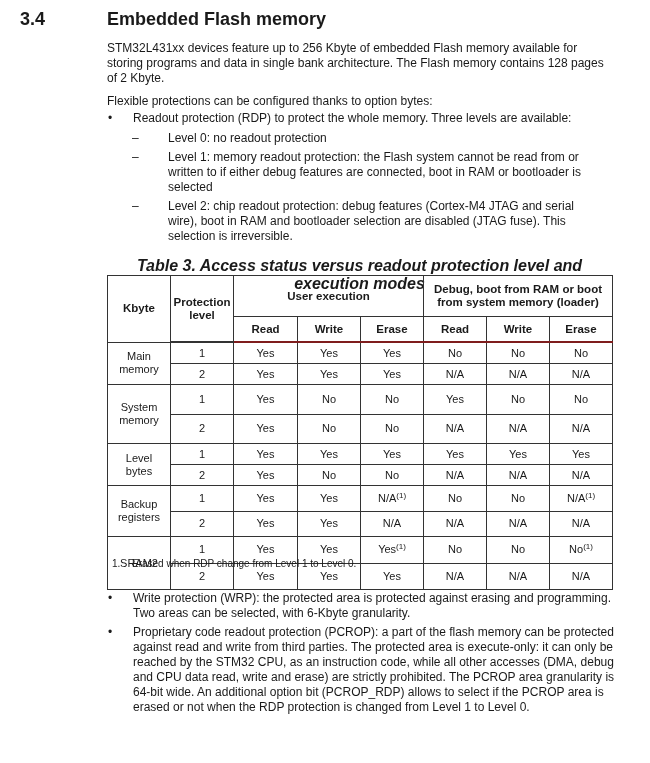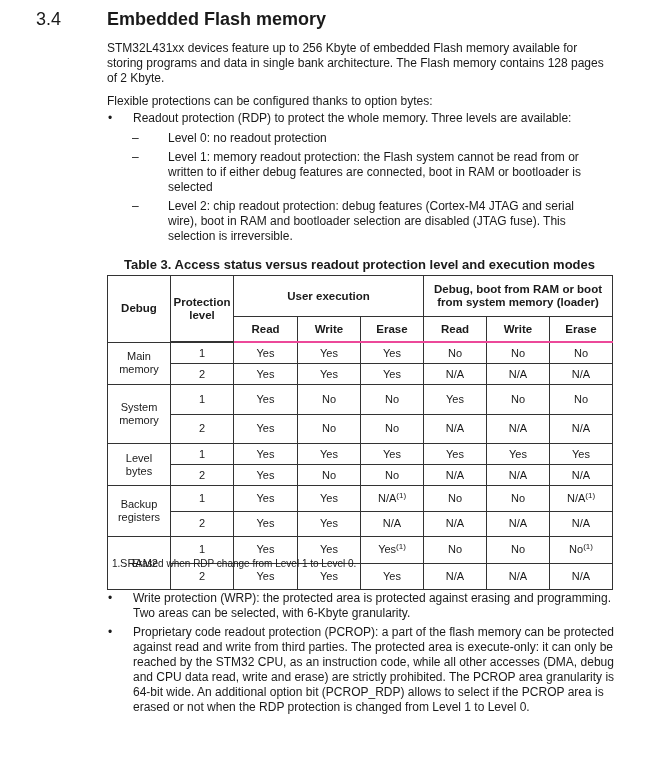--- a/index.html
+++ b/index.html
@@ -1,38 +1,38 @@
 <!DOCTYPE html>
 <html><head>
 <meta charset="utf-8">
 <style>
   html, body { margin: 0; padding: 0; background: #ffffff; }
   body { width: 650px; height: 763px; position: relative; overflow: hidden;
          font-family: "Liberation Sans", sans-serif; color: #1a1a1a; }
   .abs { position: absolute; }
-  .sec-num { left: 36px; top: 9px; font-size: 18px; font-weight: normal; }
+  .sec-num { left: 20px; top: 9px; font-size: 18px; font-weight: bold; }
   .sec-title { left: 107px; top: 9px; font-size: 18px; font-weight: bold; }
   .para { left: 107px; width: 500px; font-size: 12px; line-height: 15px; }
   .p1 { top: 41px; }
   .p2 { top: 94px; }
   .bullet-row { position: absolute; left: 107px; width: 510px; font-size: 12px; line-height: 15px; }
   .bullet-row .mark { position: absolute; left: 1px; top: 0; }
   .bullet-row .txt { position: absolute; left: 26px; right: 0; top: 0; }
   .dash-row { position: absolute; left: 132px; width: 470px; font-size: 12px; line-height: 15px; }
   .dash-row .mark { position: absolute; left: 0; top: 0; }
   .dash-row .txt { position: absolute; left: 28px; right: 0; top: 0; margin-left: 8px; }
   .tbl-caption { left: 107px; width: 505px; top: 257px; text-align: center;
-                 font-size: 13px; font-weight: bold; }
+                 font-size: 16px; font-weight: bold; font-style: italic; }
   table.acc { position: absolute; left: 107px; top: 275px; border-collapse: collapse;
               font-size: 11px; table-layout: fixed; }
   table.acc td, table.acc th { border: 1px solid #333; text-align: center; vertical-align: middle;
               padding: 0; line-height: 13px; }
   table.acc th { font-weight: bold; font-size: 11.5px; }
   table.acc tr.h1 th { height: 40px; }
-  table.acc tr.h2 th { height: 24px; border-bottom: 2px solid #ec4899; }
+  table.acc tr.h2 th { height: 24px; border-bottom: 2px solid #7f1d1d; }
   table.acc tr.d td { height: 20px; }
   table.acc tr.grp-end td { border-bottom: 1.5px solid #333; }
   sup { font-size: 8px; line-height: 0; vertical-align: 4px; }
   .footnote { left: 112px; top: 558px; font-size: 10px; }
   .footnote .num { display: inline-block; width: 20px; }
 </style>
 </head>
 <body>
 
 <div class="abs sec-num">3.4</div>
@@ -67,21 +67,21 @@
       <col style="width:63px">
     <col style="width:64px">
       <col style="width:63px">
       <col style="width:63px">
     <col style="width:63px">
       <col style="width:63px">
       <col style="width:63px">
   </colgroup>
   <thead>
     <tr class="h1">
-      <th rowspan="2">Debug</th>
+      <th rowspan="2">Kbyte</th>
       <th rowspan="2" style="border-bottom:2px solid #333;">Protection level</th>
       <th colspan="3">User execution</th>
       <th colspan="3">Debug, boot from RAM or boot from system memory (loader)</th>
     </tr>
     <tr class="h2">
       <th>Read</th>
       <th>Write</th>
       <th>Erase</th>
       <th>Read</th>
       <th>Write</th>

